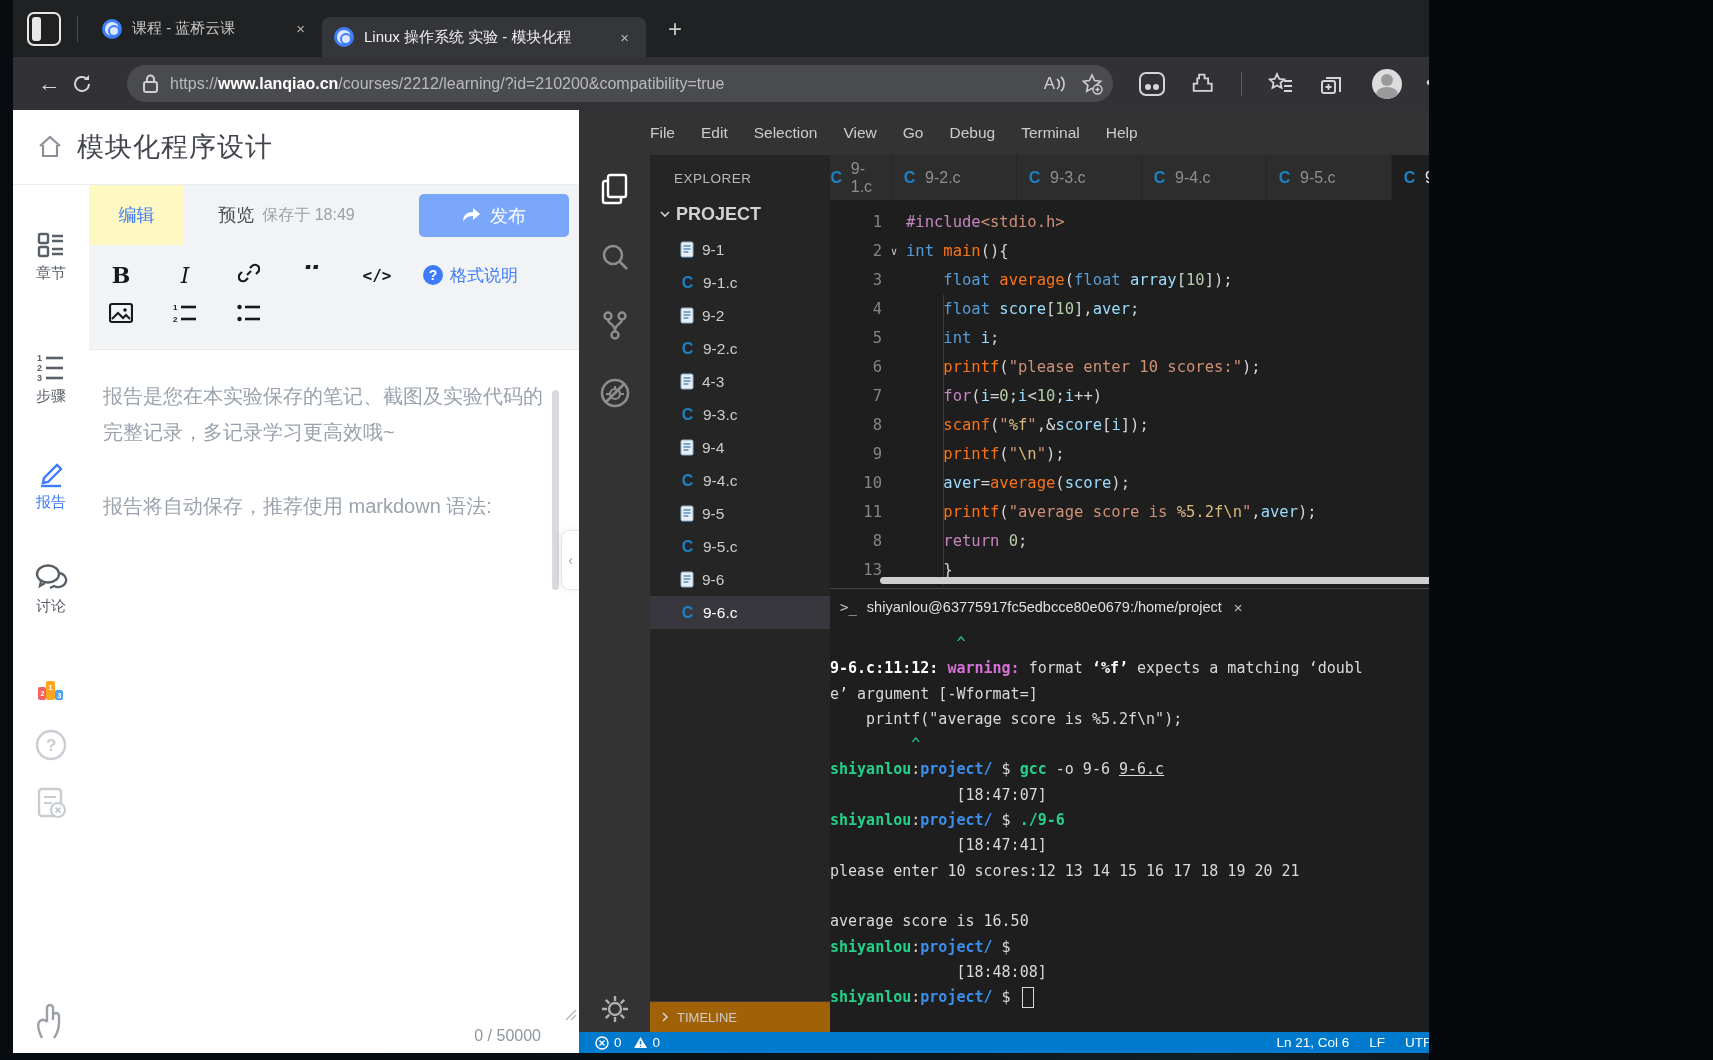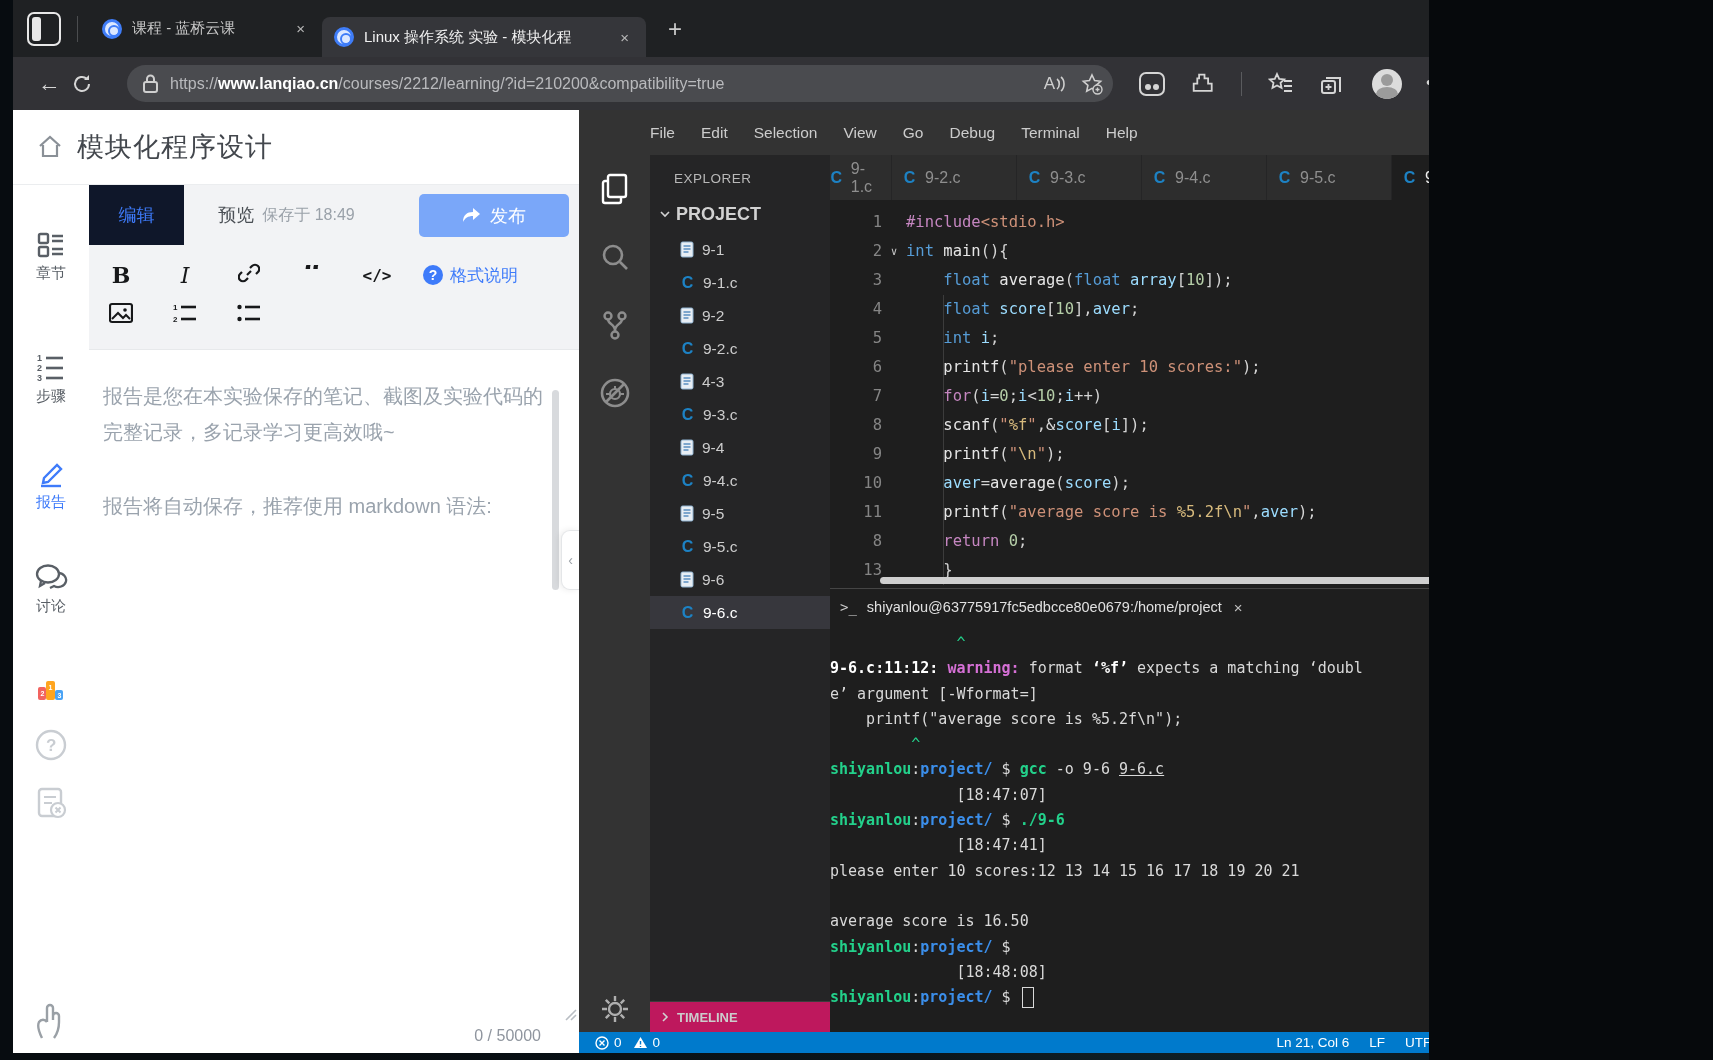--- a/index.html
+++ b/index.html
@@ -49,21 +49,21 @@
   .lq-home{margin-left:24px;color:#8a9097;}
   .lq-title{font-size:27px;color:#43474d;margin-left:14px;letter-spacing:1px;}
   .lq-rail{position:absolute;left:0;top:75px;bottom:0;width:76px;}
   .rail-item{position:absolute;left:0;width:76px;text-align:center;color:#595f66;cursor:pointer;}
   .rail-item .lbl{display:block;font-size:15px;}
   .rail-item.active{color:#3e7bfa;}
   .rail-ic{display:inline-block;}
   .lq-main{position:absolute;left:76px;top:75px;right:0;bottom:0;}
   .lq-tabs{height:60px;background:#f2f3f5;position:relative;}
   .lq-tab{position:absolute;top:0;height:60px;display:flex;align-items:center;justify-content:center;font-size:18px;cursor:pointer;}
-  .lq-tab.edit{left:0;width:95px;background:#0f172a;color:#3e7bfa;}
+  .lq-tab.edit{left:0;width:95px;background:#fef9c3;color:#3e7bfa;}
   .lq-tab.preview{left:95px;width:205px;color:#4a4f55;gap:8px;}
   .lq-tab .saved{color:#9aa1a9;font-size:16px;}
   .publish{position:absolute;right:10px;top:9px;height:43px;width:150px;background:#7aa7f9;border:none;border-radius:5px;
     color:#fff;font-size:18px;display:flex;align-items:center;justify-content:center;gap:9px;cursor:pointer;}
   .lq-toolbar{background:#f2f3f5;padding:10px 0 14px 0;border-bottom:1px solid #e7e9eb;}
   .fmt-row{display:flex;align-items:center;height:40px;}
   .fmt-btn{width:64px;text-align:center;color:#17181a;cursor:pointer;font-size:20px;}
   .fmt-b{font-family:"DejaVu Serif",serif;font-weight:800;font-size:22px;}
   .fmt-i{font-family:"DejaVu Serif",serif;font-style:italic;font-size:22px;}
   .fmt-q{font-family:"DejaVu Serif",serif;font-weight:800;font-size:34px;line-height:14px;height:20px;overflow:hidden;}
@@ -90,40 +90,40 @@
   .act-ic.active{opacity:1;}
   .act-gear{position:absolute;bottom:8px;left:0;width:71px;display:flex;justify-content:center;cursor:pointer;opacity:.8;}
 
   .explorer{width:180px;background:#252526;flex:none;position:relative;color:#cccccc;}
   .exp-title{font-size:13.5px;color:#b8b8b8;padding:16px 0 0 24px;letter-spacing:.5px;}
   .exp-section{display:flex;align-items:center;gap:6px;font-size:18px;font-weight:700;color:#d2d2d2;padding:18px 0 8px 10px;cursor:pointer;}
   .file-row{display:flex;align-items:center;gap:8px;height:33px;padding-left:30px;font-size:15.5px;color:#cccccc;cursor:pointer;}
   .file-row.selected{background:#37373d;color:#ffffff;}
   .c-badge{color:#1d82c4;font-weight:800;font-size:16px;font-family:"Liberation Sans",sans-serif;width:15px;text-align:center;}
   .timeline{position:absolute;bottom:0;left:0;right:0;height:30px;display:flex;align-items:center;gap:8px;
-    font-size:13px;font-weight:700;color:#cccccc;padding-left:12px;border-top:1px solid #3c3c3c;cursor:pointer;background:#be185d;}
+    font-size:13px;font-weight:400;color:#cccccc;padding-left:12px;border-top:1px solid #3c3c3c;cursor:pointer;background:#a16207;}
 
   .editor-group{flex:1;position:relative;background:#1e1e1e;display:flex;flex-direction:column;min-width:0;}
   .tabstrip{height:45px;background:#252526;display:flex;position:relative;flex:none;}
   .etab{display:flex;align-items:center;gap:8px;width:125px;padding:0 10px;background:#2d2d2d;color:#8f8f8f;
     font-size:16px;border-right:1px solid #252526;cursor:pointer;box-sizing:border-box;flex:none;}
   .etab.cut{width:62px;overflow:hidden;}
   .etab.cut .c-badge{margin-left:-10px;}
   .etab.active{background:#1e1e1e;color:#eeeeee;width:138px;}
   .etab .x{margin-left:auto;color:#c2c2c2;font-size:16px;}
   .tab-extra{position:absolute;right:28px;top:9px;cursor:pointer;}
 
   .code-area{position:relative;height:388px;flex:none;overflow:hidden;}
   .code-line{display:flex;height:29px;line-height:29px;font-family:"DejaVu Sans Mono",monospace;font-size:15.5px;}
   .code-line .ln{width:52px;text-align:right;color:#858585;flex:none;}
   .code-line .fold{width:24px;text-align:center;color:#c5c5c5;font-size:11px;flex:none;}
   .code-line pre{margin:0;font-family:inherit;white-space:pre;}
   #code-lines{padding-top:8px;}
   .indent-guide{position:absolute;left:113px;top:95px;width:1px;height:290px;background:#3c3c3c;}
-  .tk-pp{color:#C586C0;} .tk-kw{color:#569CD6;} .tk-fn{color:#e5e5e5;} .tk-str{color:#CE9178;}
+  .tk-pp{color:#C586C0;} .tk-kw{color:#569CD6;} .tk-fn{color:#f97316;} .tk-str{color:#CE9178;}
   .tk-num{color:#B5CEA8;} .tk-var{color:#9CDCFE;} .tk-pun{color:#D4D4D4;} .tk-esc{color:#D7BA7D;}
   .minimap{position:absolute;right:18px;top:4px;width:66px;overflow:hidden;opacity:.9;}
   .mm-line{font-family:"DejaVu Sans Mono",monospace;font-size:3.4px;line-height:4.6px;white-space:pre;}
   .mm-slider{position:absolute;right:18px;top:96px;width:66px;height:6px;background:#2a6bb3;opacity:.85;}
   .mm-sb{position:absolute;right:4px;top:156px;width:9px;height:26px;background:#5a5a5a;border-radius:2px;}
   .mm-sb2{position:absolute;right:4px;top:234px;width:9px;height:16px;background:#5a5a5a;border-radius:2px;}
   .hscroll{position:absolute;left:50px;bottom:4px;width:610px;height:7px;border-radius:4px;background:#cfcfcf;cursor:pointer;}
 
   .terminal{flex:1;position:relative;border-top:1px solid #454545;min-height:0;}
   .term-head{height:36px;display:flex;align-items:center;color:#cfcfcf;}

